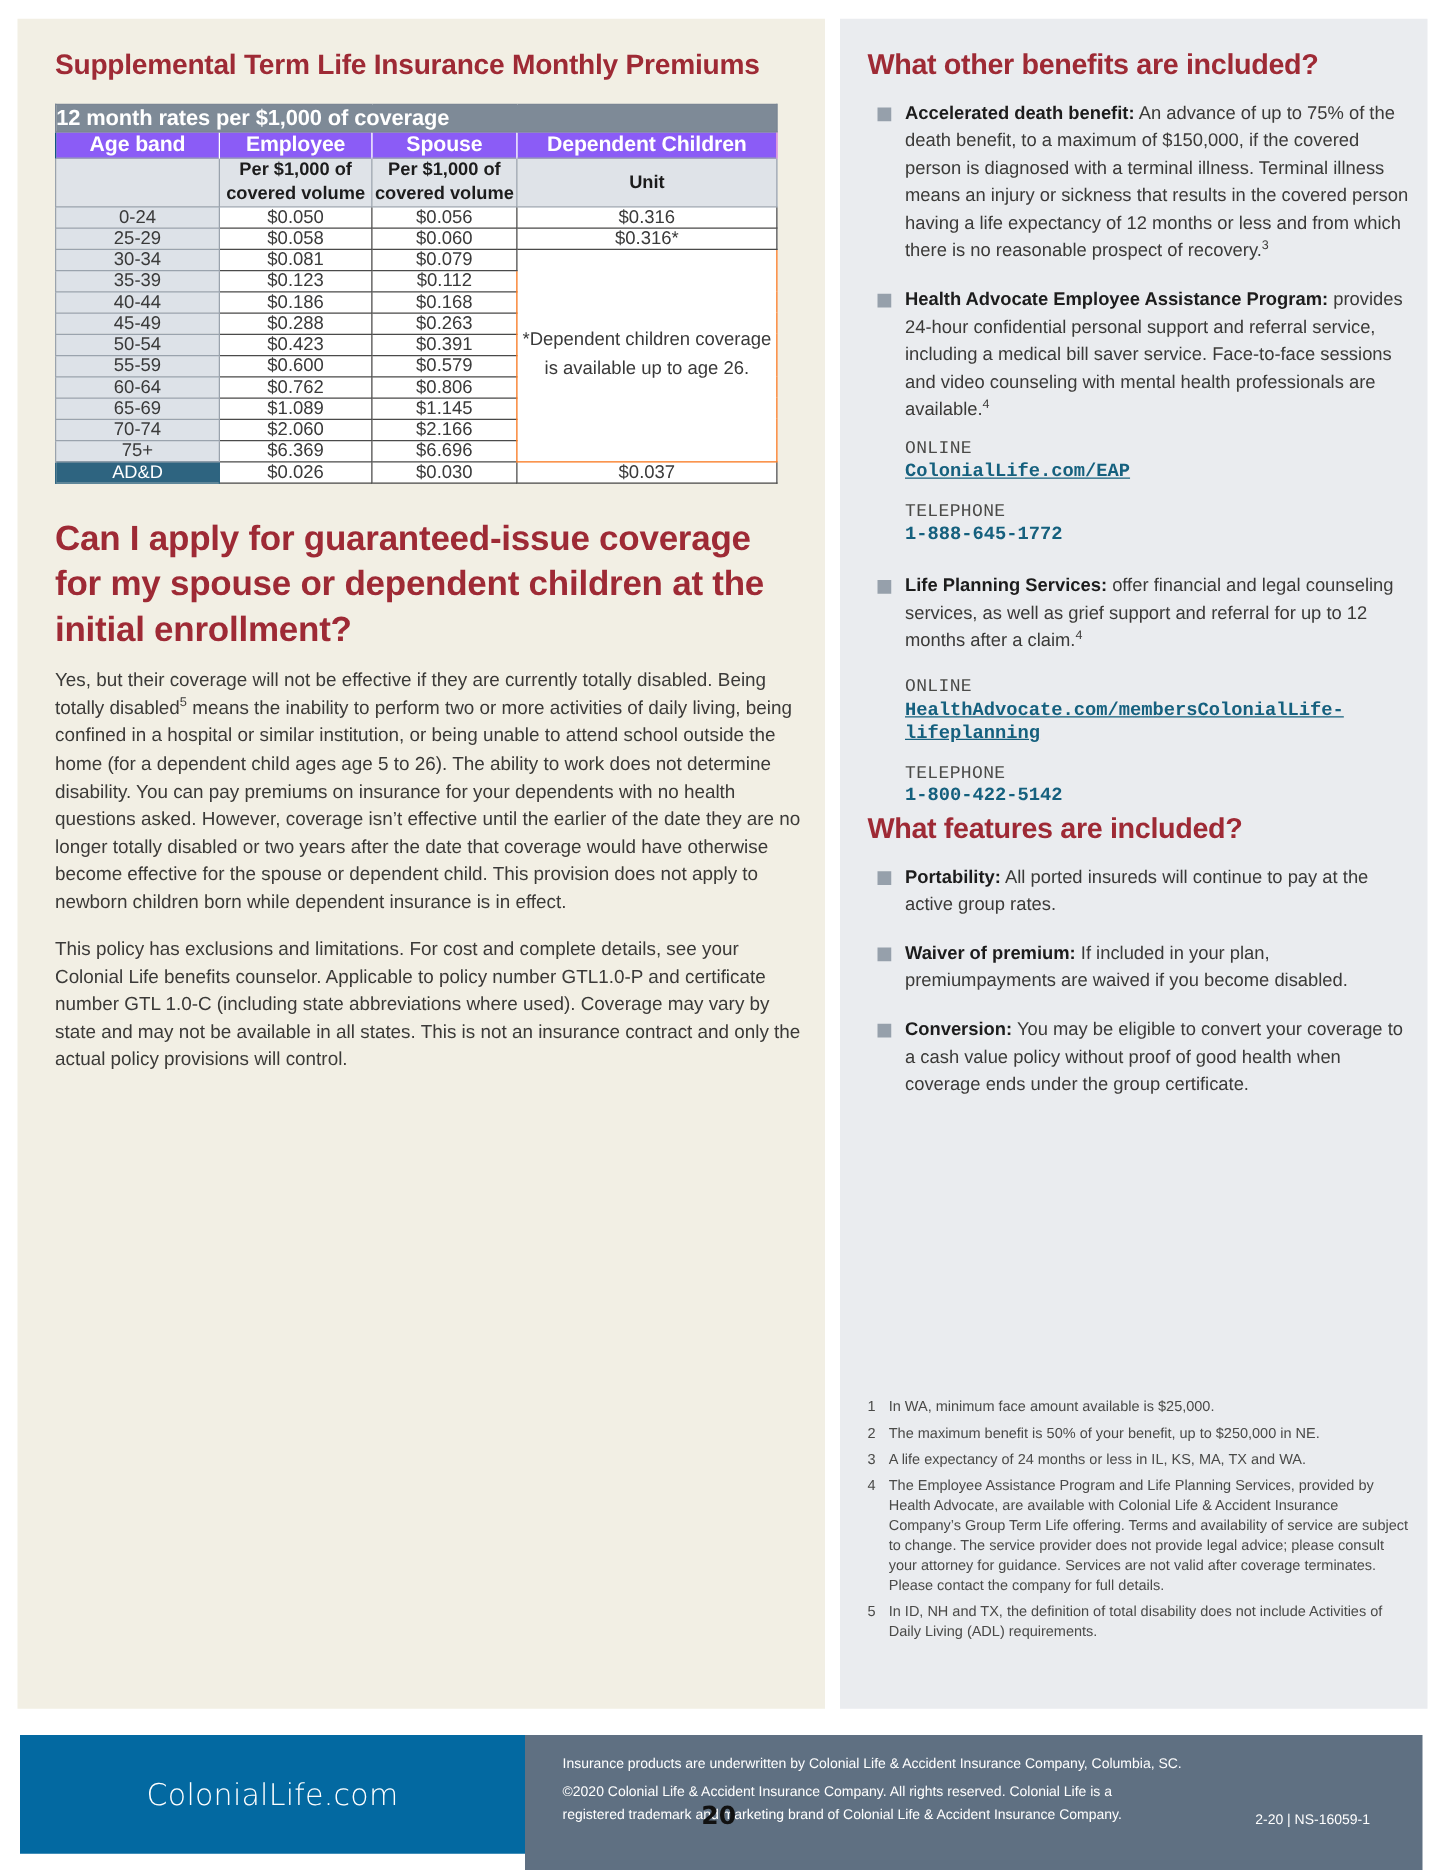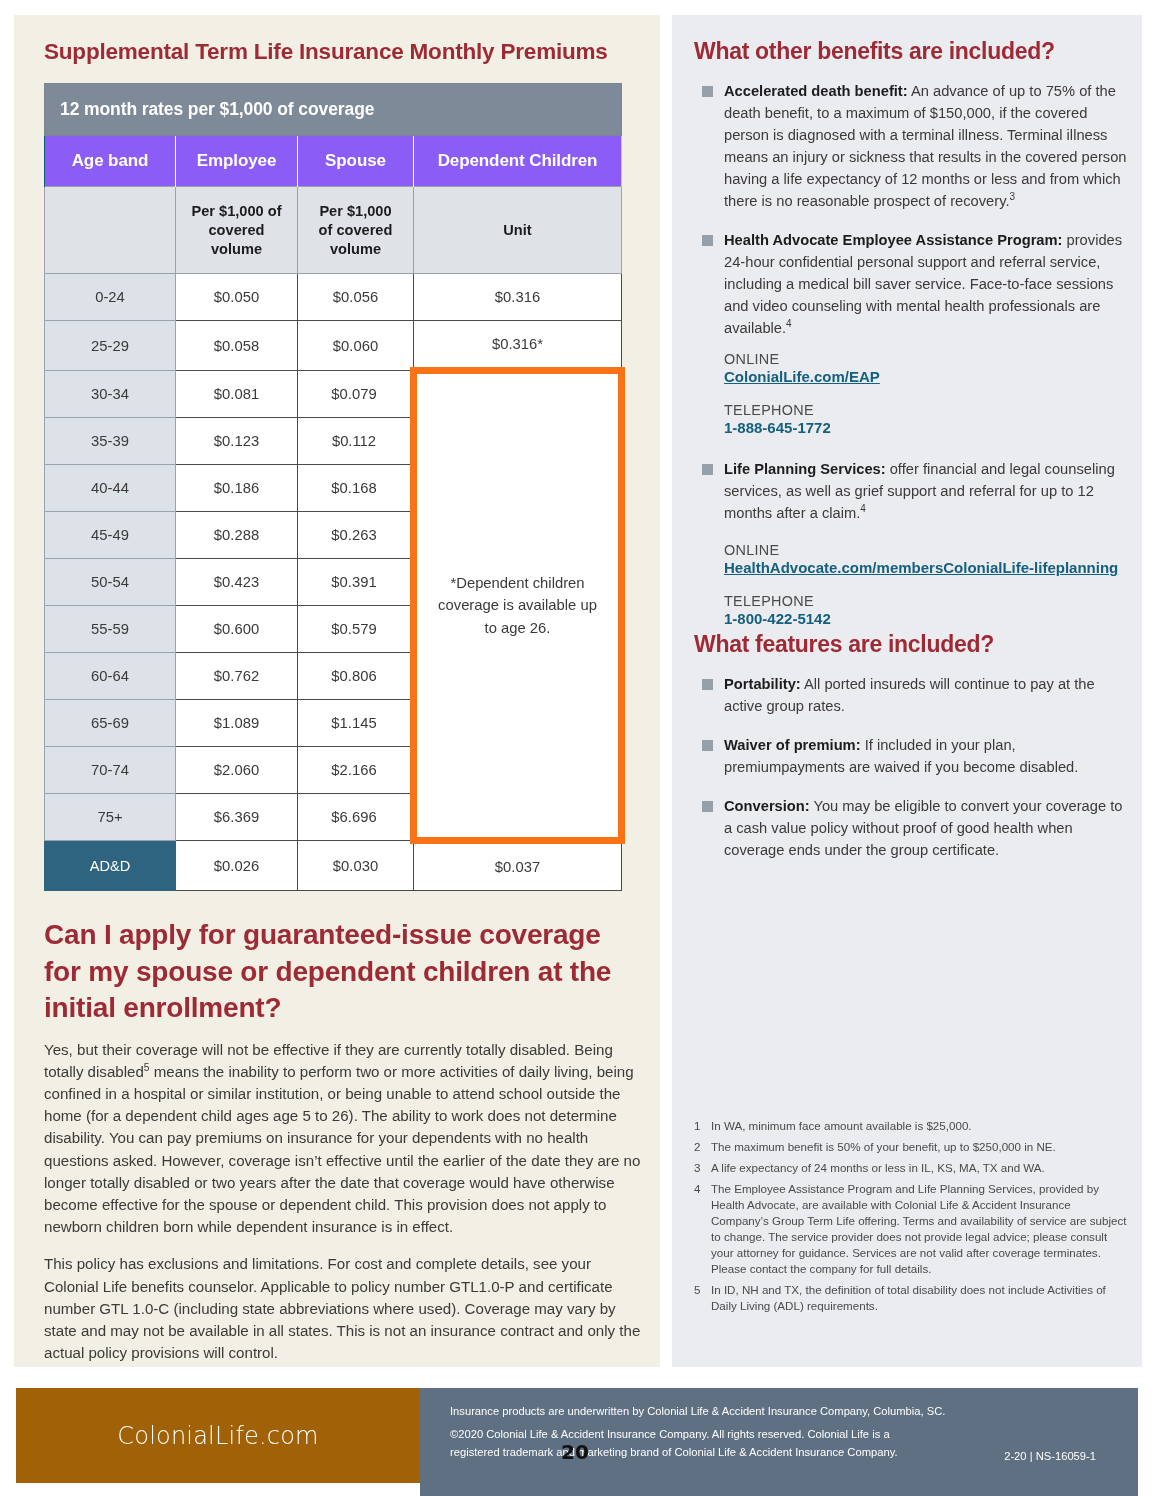--- a/index.html
+++ b/index.html
@@ -41,21 +41,21 @@
   p.body-text {
     font-size:15.1px; color:#3b3a38; line-height:1.47;
     margin:0 0 15px 0;
   }
 
   
   table.rates {
     border-collapse:collapse; width:577px; table-layout:fixed;
     border:1px solid #7b8694;
   }
-  table.rates td, table.rates th { padding:15px; }
+  table.rates td, table.rates th { padding:0; }
   .band-title {
     background:#7e8a97; color:#ffffff; font-size:17.5px; font-weight:bold;
     text-align:left; padding:14px 0 14px 18px; letter-spacing:-0.1px;
     border:1px solid #7b8694;
   }
   .hdr {
     background:#8b5cf6; color:#ffffff; font-size:17px; font-weight:bold;
     padding:13px 4px; letter-spacing:-0.1px;
     border-left:1px solid #ffffff; border-right:1px solid #ffffff;
   }
@@ -74,21 +74,21 @@
   td.val {
     background:#ffffff; color:#3a3a3a; font-size:14.8px; text-align:center;
     padding:12px 4px; border:1px solid #4a4a4a;
   }
   td.unit {
     background:#ffffff; color:#3a3a3a; font-size:14.8px; text-align:center;
     padding:12px 4px; border:1px solid #4a4a4a;
   }
   td.note {
     background:#ffffff; color:#3a3a3a; font-size:14.8px; text-align:center;
-    vertical-align:middle; line-height:1.55; border:7px solid #f97316;
+    vertical-align:middle; line-height:1.55; border:1px solid #f97316;
     padding:8px 6px;
   }
   td.addd {
     background:#2e6480; color:#ffffff; font-size:14.6px; text-align:center;
     padding:12px 4px; border:1px solid #2e6480;
   }
   .col-age { width:131px; }
   .col-emp { width:122px; }
   .col-spo { width:116px; }
   .col-dep { width:208px; }
@@ -107,21 +107,21 @@
   ul.bullets > li {
     position:relative; padding-left:30px; margin-bottom:17px;
     font-size:14.7px; color:#3b3a38; line-height:1.50;
   }
   ul.bullets > li .sq {
     position:absolute; left:8px; top:6px;
     width:11px; height:11px; background:#96a0ab;
   }
   ul.bullets > li b { color:#1c1c1c; font-weight:bold; }
 
-  .contact-block { margin:12px 0 4px 30px; }
+  .contact-block { margin:12px 0 4px 30px;font-family:Liberation Mono, monospace; }
   .contact-label {
     font-size:14.4px; color:#4a4a48; letter-spacing:0.3px; margin-bottom:1px;
   }
   .contact-value {
     font-size:15px; font-weight:bold; color:#15607e;
   }
   .contact-value.link { text-decoration:underline; }
 
   
   ol.footnotes {
@@ -130,21 +130,21 @@
   }
   ol.footnotes li {
     position:relative; padding-left:17px; margin-bottom:5px;
     font-size:11.6px; color:#4a4a48; line-height:1.38;
   }
   ol.footnotes li .num { position:absolute; left:0; top:0; }
 
   
   .footer-left {
     position:absolute; left:16px; top:1388px;
-    width:404px; height:95px; background:#a16207;
+    width:404px; height:95px; background:#0369a1;
   }
   .footer-left .brand {
     color:#ffffff; font-size:24px; font-weight:300;
     position:absolute; left:0; right:0; top:34px; text-align:center;
     letter-spacing:0.2px;
     font-family:"DejaVu Sans", sans-serif;
   }
   .footer-right {
     position:absolute; left:420px; top:1388px;
     width:718px; height:117px; background:#5f7082;

